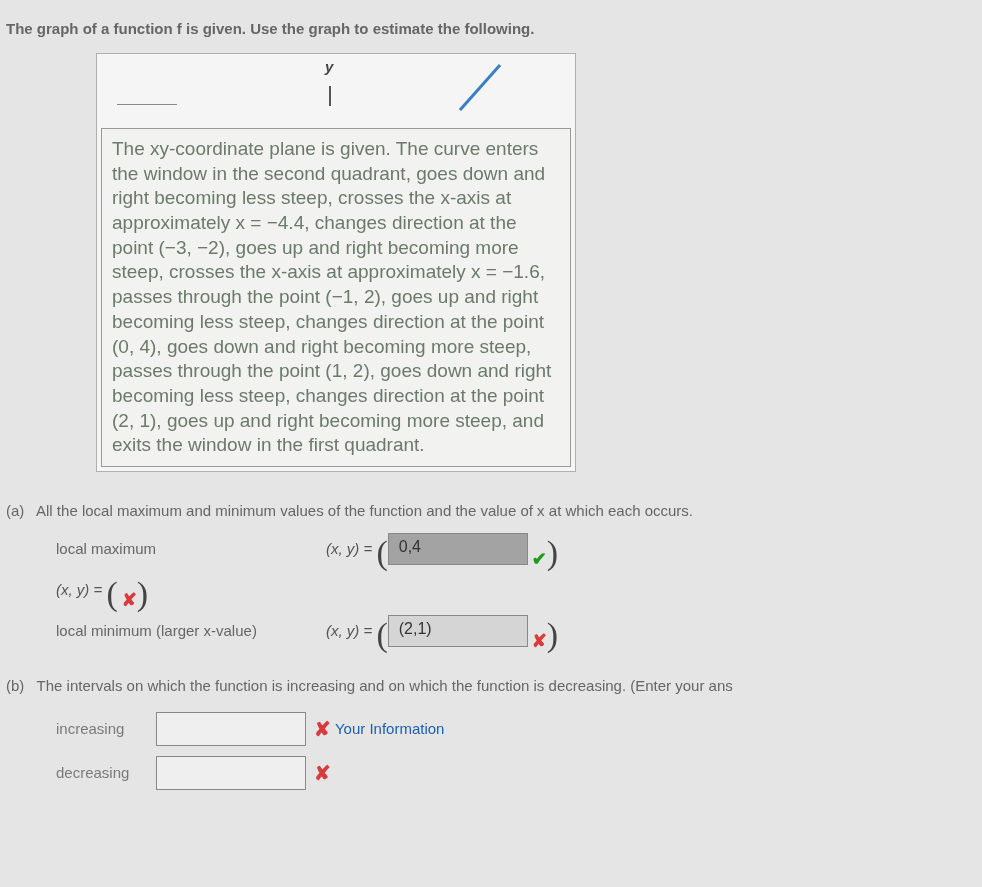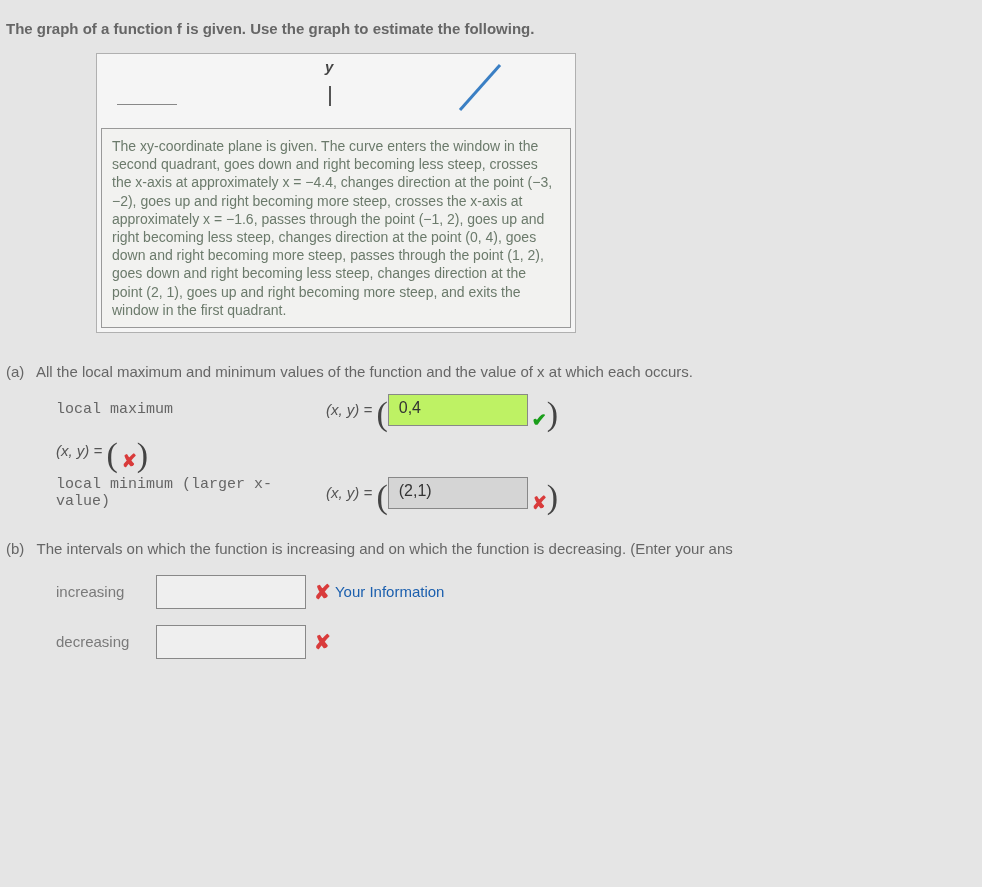--- a/index.html
+++ b/index.html
@@ -54,59 +54,59 @@
     position:absolute;
     right:60px;
     top:6px;
     width:60px;
     height:55px;
   }
   .desc-box {
     border: 1px solid #999;
     margin: 4px;
     padding: 8px 10px;
-    font-size: 14px;
+    font-size: 19px;
     line-height: 1.3;
     color: #6b7a6b;
     background: #f2f2f0;
   }
   .part { margin-top: 30px; color:#666; }
   .row { margin: 14px 0 14px 50px; display:flex; align-items:center; }
-  .row-label { width: 270px; color:#666;font-family:Liberation Mono, monospace; }
+  .row-label { width: 270px; color:#666; }
   .eq { font-style: italic; color:#555; }
   .paren { font-size: 34px; color:#444; line-height:0; position:relative; top:4px; font-family:"Times New Roman",serif; }
   .answer-input {
     display:inline-block;
     min-width: 140px;
     height: 32px;
     border:1px solid #888;
     background: #e0e0e0;
     padding: 4px 10px;
     font-size: 16px;
     color:#333;
     vertical-align: middle;
   }
-  .answer-input.correct-box { background:#bef264; }
+  .answer-input.correct-box { background:#a3a3a3; }
   .answer-input.grey { background:#d5d5d5; }
   .mark { font-size:18px; font-weight:bold; margin-left:4px; position:relative; top:10px;}
   .mark.correct { color:#1a9e1a; }
   .mark.wrong { color:#d93b3b; }
   .small-input {
     display:inline-block;
     width: 150px;
     height: 34px;
     border:1px solid #888;
     background:#efefef;
     vertical-align: middle;
   }
   .wrong-x { color:#d93b3b; font-size:20px; font-weight:bold; margin-left:8px; }
   .feedback { color:#d93b3b; margin-left:20px; }
   .link { color:#1b5fae; cursor:pointer; }
   .b-rows { margin-top:18px; margin-left:50px; }
-  .b-row { display:flex; align-items:center; margin:16px 0; }
+  .b-row { display:flex; align-items:center; margin:10px 0; }
   .b-label { width:100px; color:#7a7a7a; }
 </style>
 </head>
 <body>
 
 <div class="intro">The graph of a function f is given. Use the graph to estimate the following.</div>
 
 <div class="graph-box">
   <div class="graph-area">
     <span class="axis-label-y">y</span>

